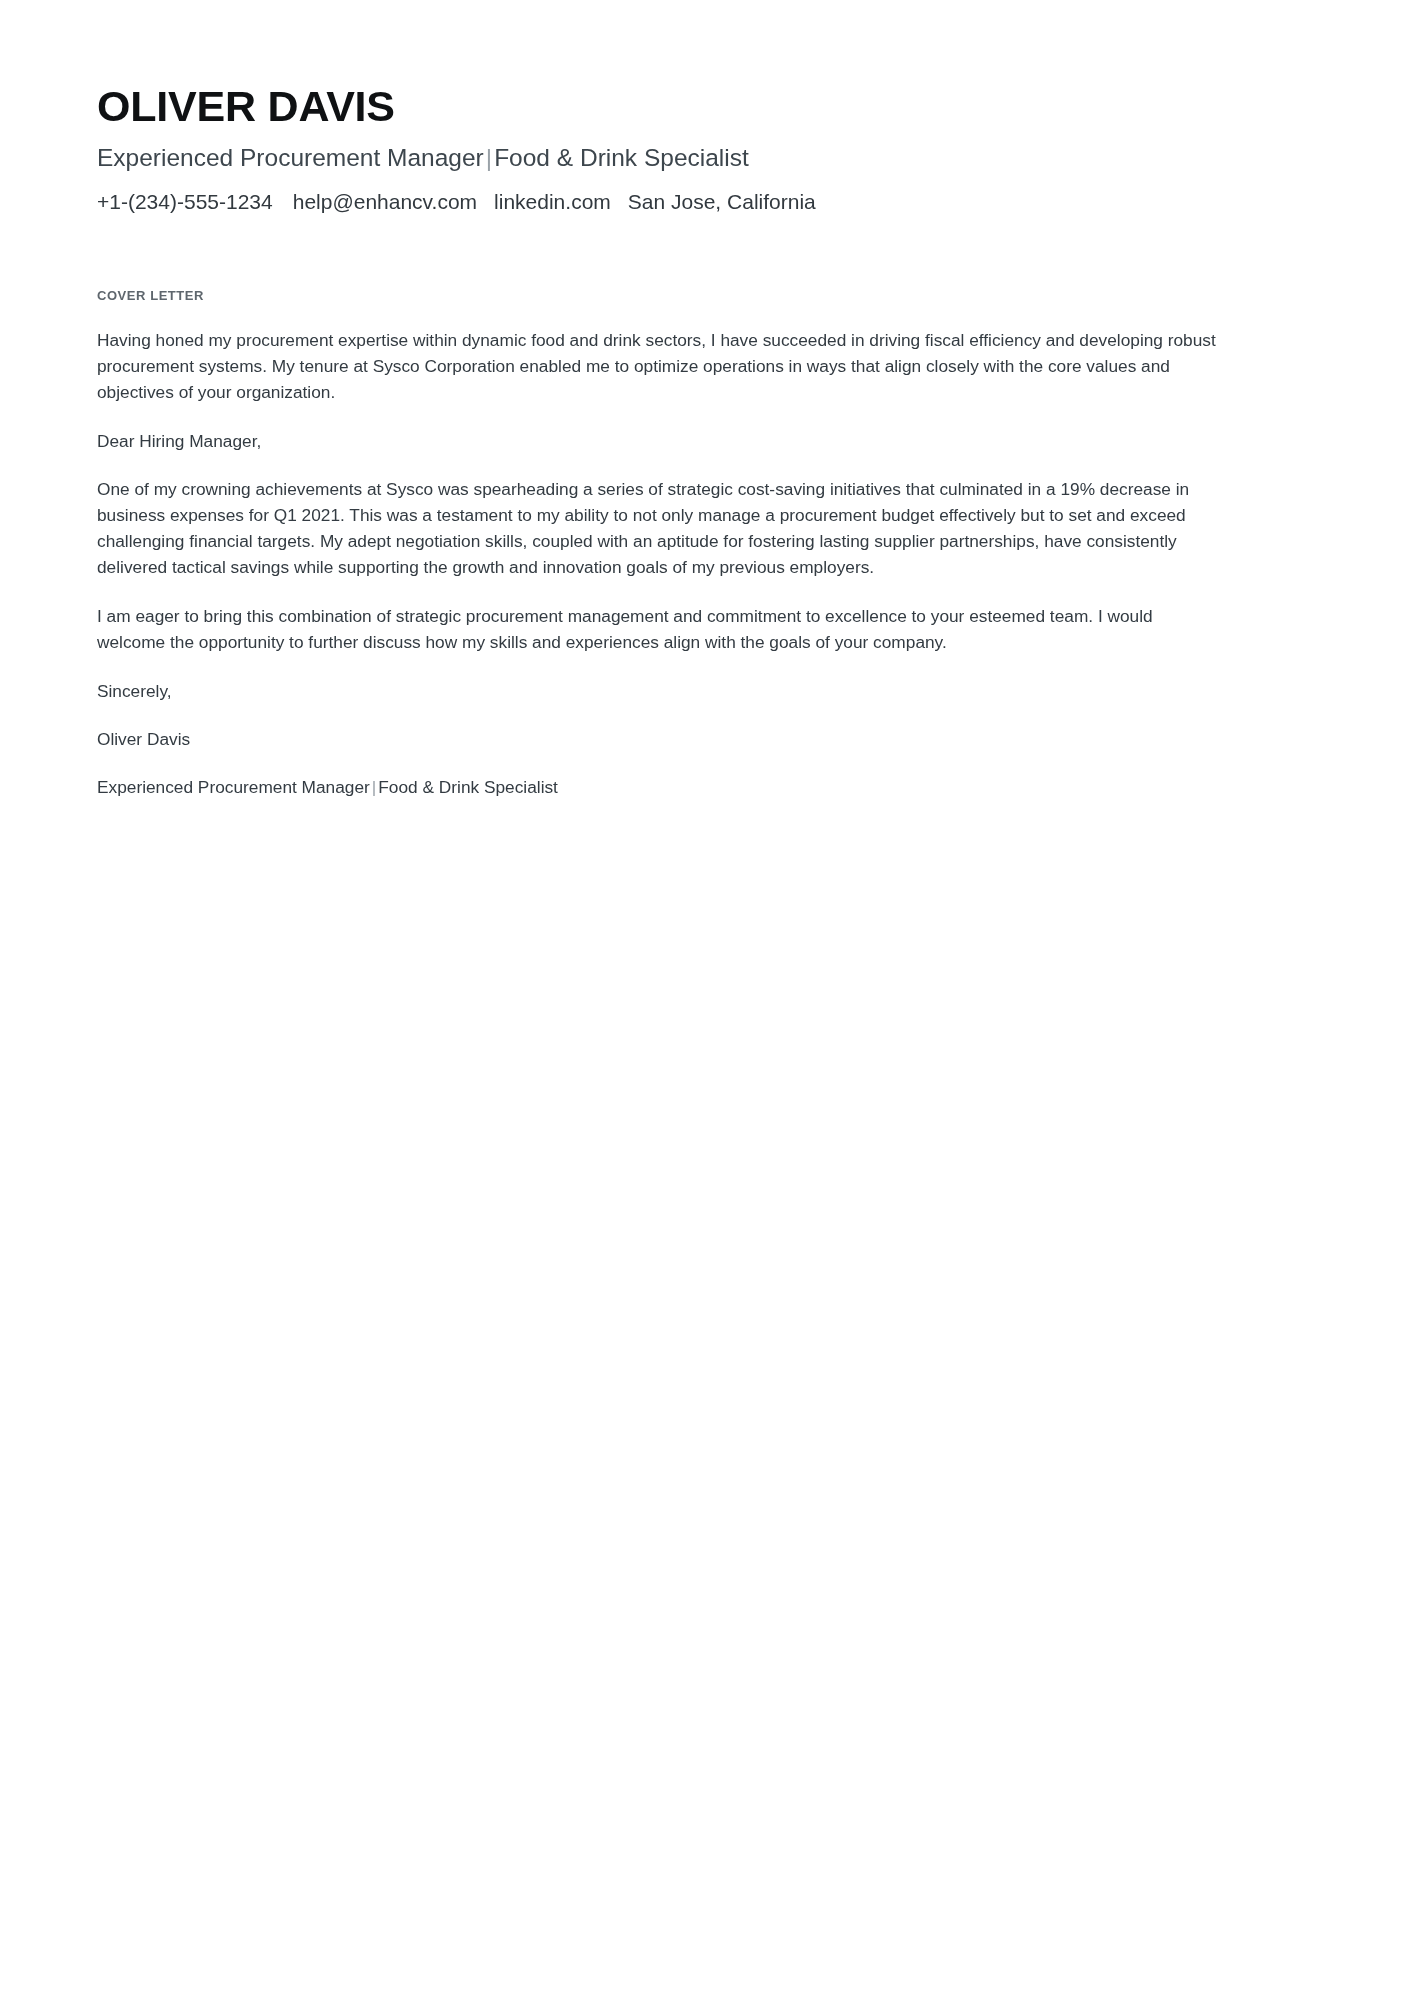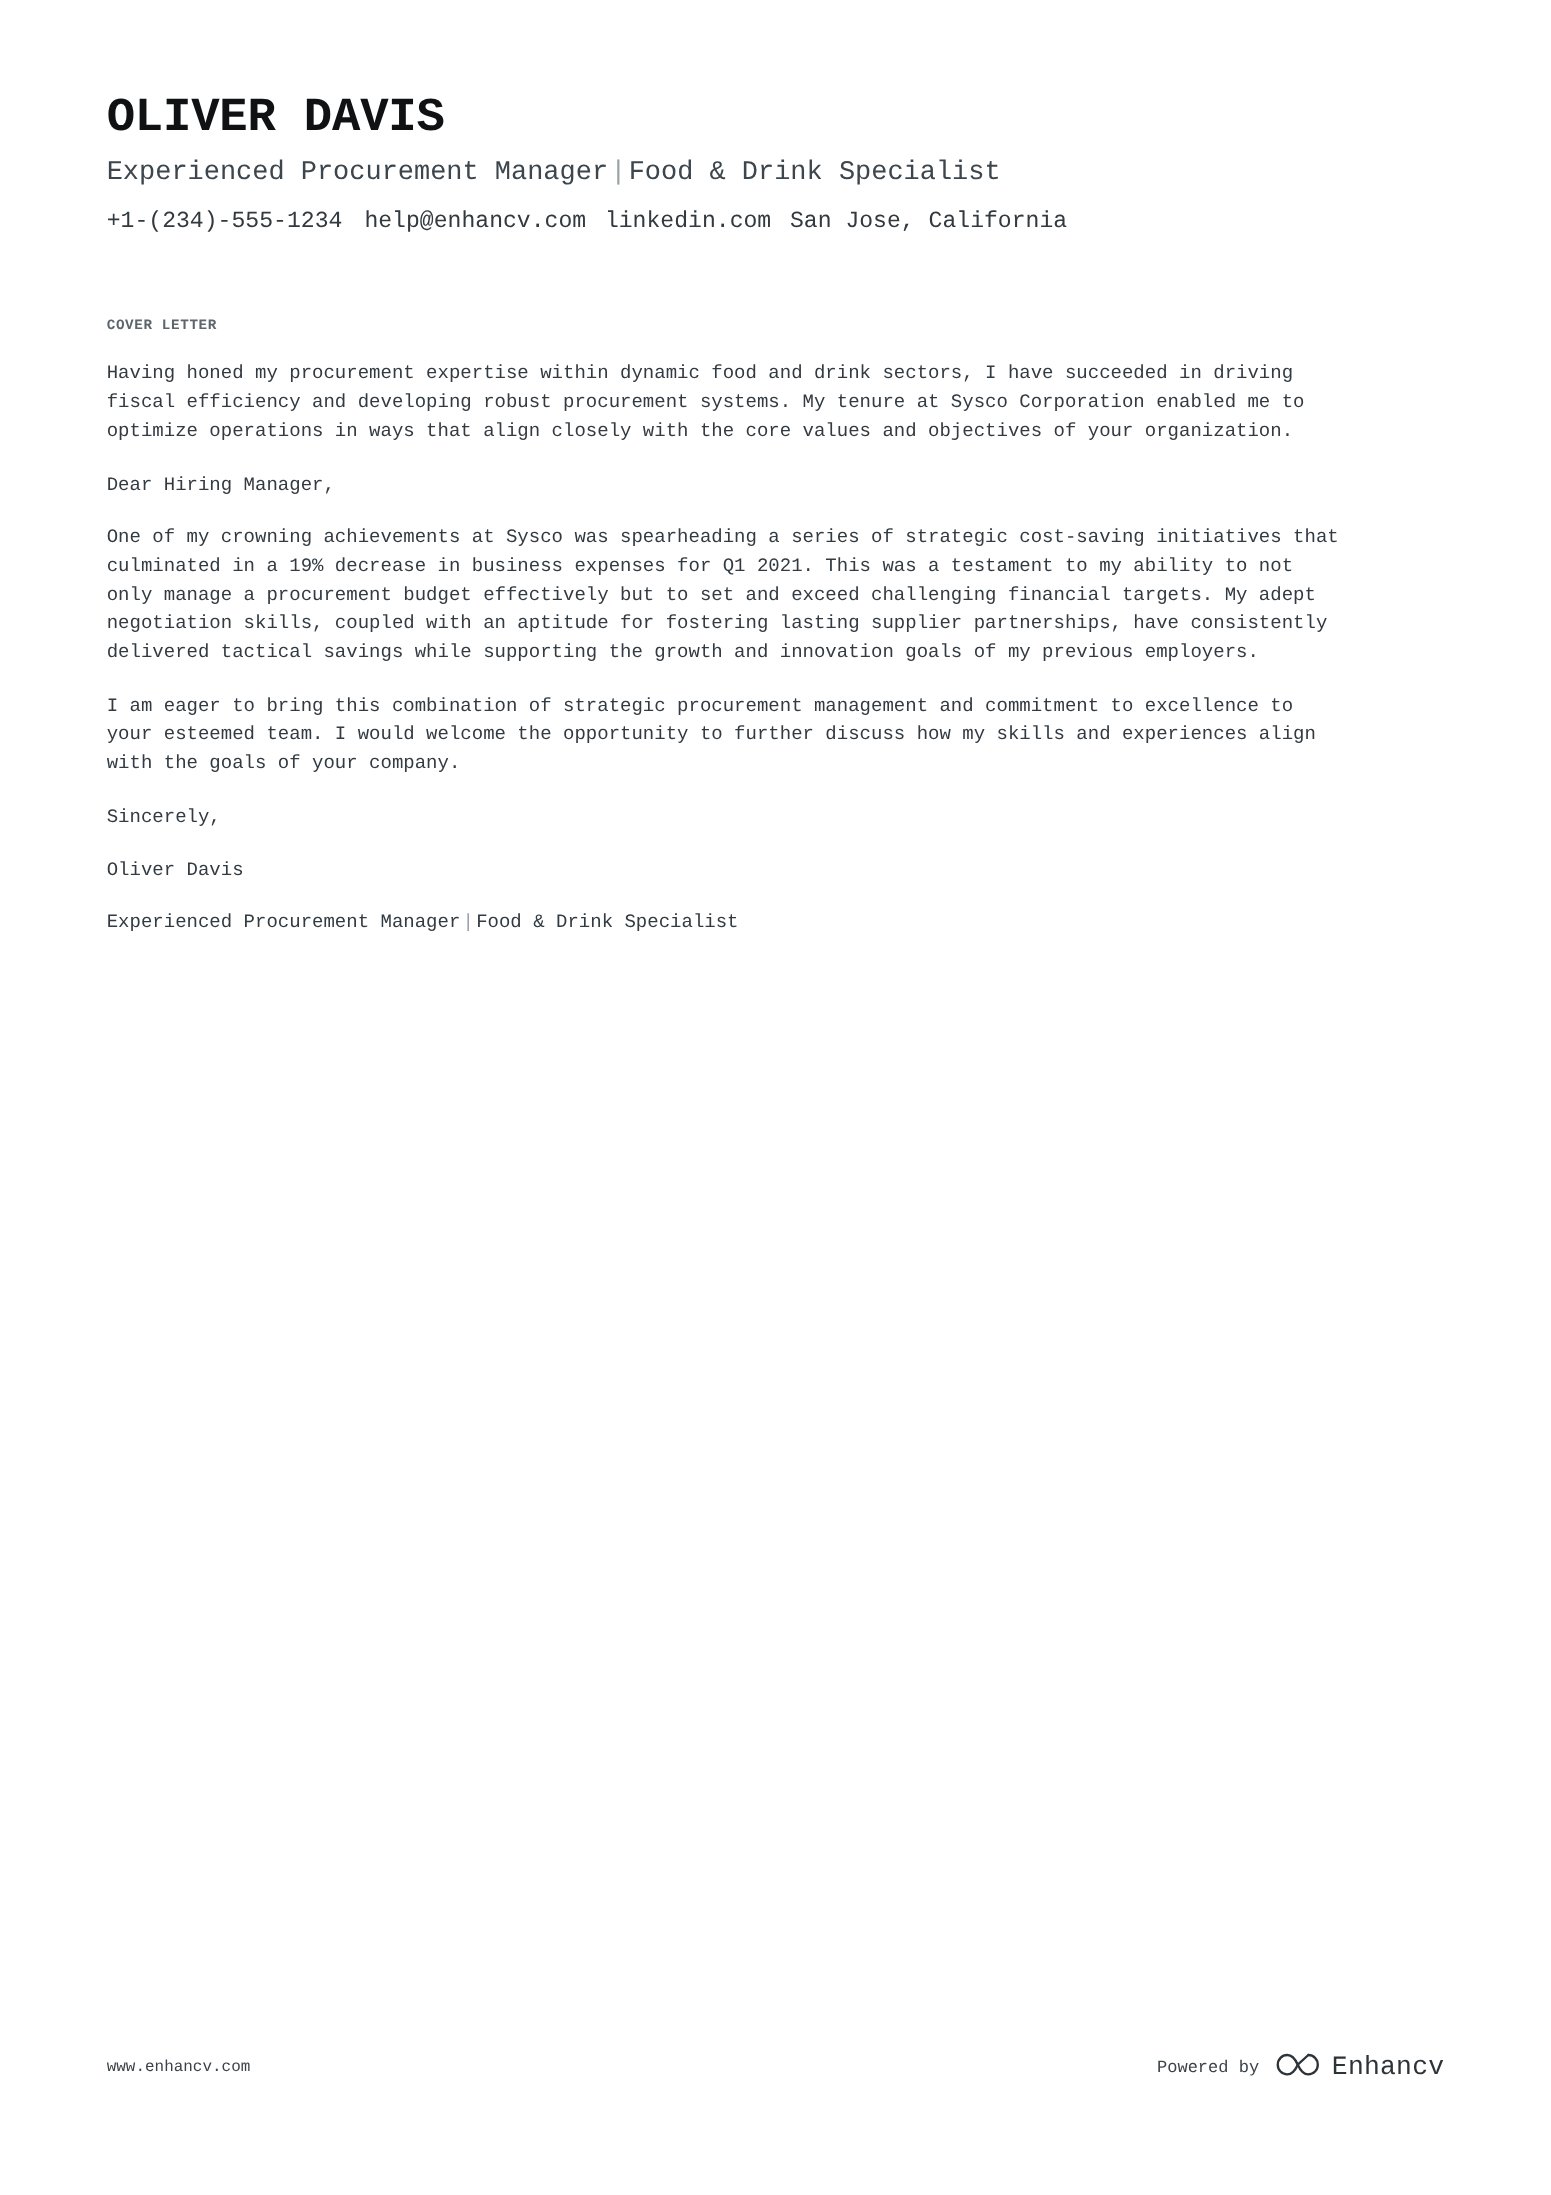--- a/index.html
+++ b/index.html
@@ -11,21 +11,20 @@
     font-family: "Liberation Sans", sans-serif;
     -webkit-font-smoothing: antialiased;
   }
   .page {
     position: relative;
     width: 1410px;
     height: 1995px;
     background: #ffffff;
     box-sizing: border-box;
     overflow: hidden;
-    font-family: Liberation Mono, monospace;
   }
   .content {
     position: absolute;
     left: 97px;
     top: 0;
     width: 1210px;
   }
 
   
   .header {
@@ -163,31 +162,14 @@
 
       <p class="para tight">Oliver Davis</p>
 
       <p class="para sig-title">
         <span>Experienced Procurement Manager</span><span class="bar">|</span><span>Food &amp; Drink Specialist</span>
       </p>
     </div>
 
   </div>
 
-  <div class="footer">
-    <div class="footer-url">www.enhancv.com</div>
-
-    <div class="footer-right">
-      <span class="powered-by">Powered by</span>
-      <span class="brand">
-        <span class="brand-logo">
-          <svg width="44" height="26" viewBox="0 0 44 26" fill="none" xmlns="http://www.w3.org/2000/svg">
-            <path d="M21.8 13C19.2 7.2 16.3 4.2 12.2 4.2 7.4 4.2 3.6 8.1 3.6 13s3.8 8.8 8.6 8.8c4.1 0 7-3 9.6-8.8z" stroke="#2d3439" stroke-width="2.1" fill="none" stroke-linecap="round" stroke-linejoin="round"></path>
-            <path d="M21.8 13c2.6 5.8 5.5 8.8 9.6 8.8 4.8 0 8.6-3.9 8.6-8.8s-3.8-8.8-8.6-8.8" stroke="#2d3439" stroke-width="2.1" fill="none" stroke-linecap="round" stroke-linejoin="round"></path>
-            <path d="M31.4 4.2 21.8 13" stroke="#2d3439" stroke-width="2.1" fill="none" stroke-linecap="round" stroke-linejoin="round"></path>
-          </svg>
-        </span>
-        <span class="brand-name">Enhancv</span>
-      </span>
-    </div>
-  </div>
 
 </div>
 
 </body></html>

